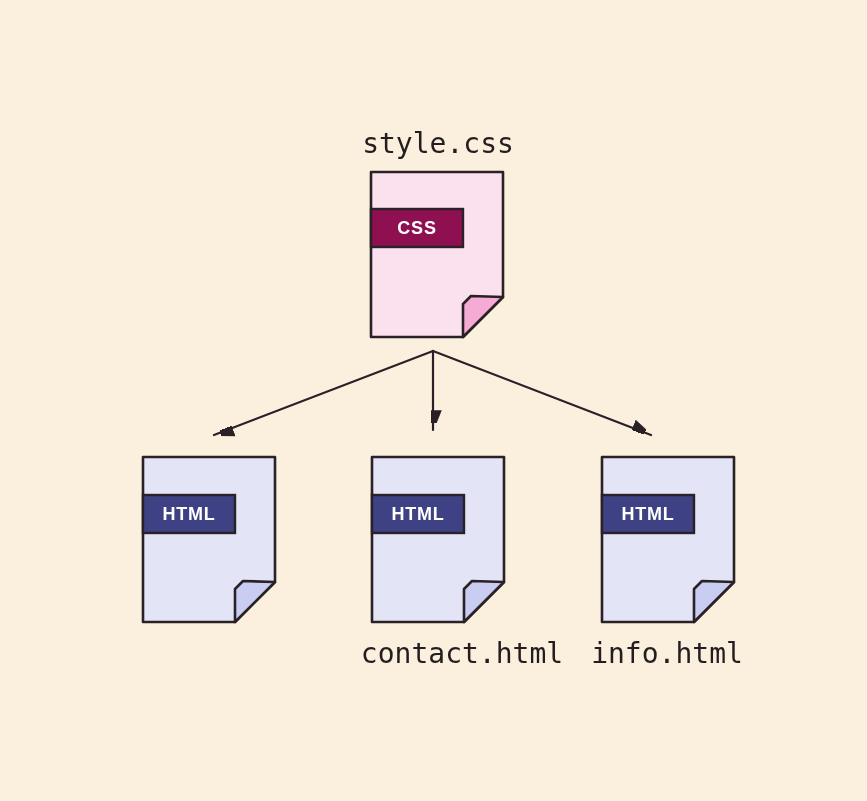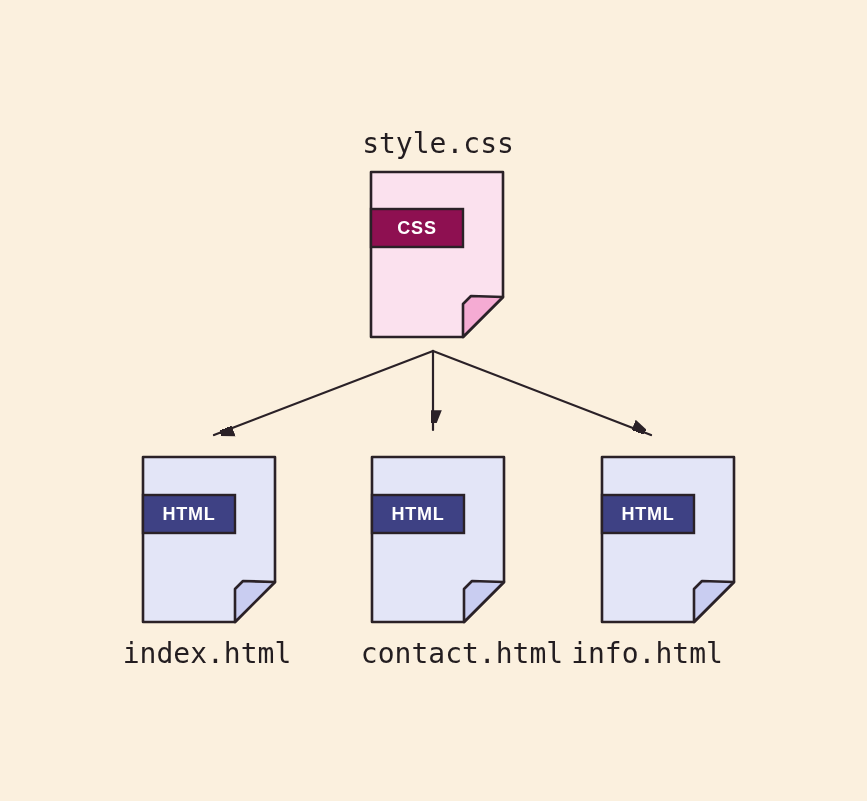--- a/index.html
+++ b/index.html
@@ -68,31 +68,30 @@
     <line class="arrow-line" x1="293" y1="11" x2="293" y2="90" marker-end="url(#ah)" stroke="#2A2127"></line>
     <line class="arrow-line" x1="293" y1="11" x2="511" y2="95" marker-end="url(#ah)" stroke="#2A2127"></line>
   </svg>
 
   <svg class="file-icon" style="left:141px; top:455px;" width="136" height="169" viewBox="0 0 136 169">
     <path class="shape" d="M2,2 H134 V127 L94,167 H2 Z" fill="#E3E5F7"></path>
     <path class="shape" d="M94,167 L94,134 L102,126 L134,127 Z" fill="#C9CDF1"></path>
     <rect class="badge-rect" x="2" y="40" width="92" height="38" fill="#3E4184"></rect>
     <text class="badge-text" x="48" y="65" fill="#FFFFFF">HTML</text>
   </svg>
-  <div class="code-label" style="left:207px; top:637px;">index.html</div>
 
   <svg class="file-icon" style="left:370px; top:455px;" width="136" height="169" viewBox="0 0 136 169">
     <path class="shape" d="M2,2 H134 V127 L94,167 H2 Z" fill="#E3E5F7"></path>
     <path class="shape" d="M94,167 L94,134 L102,126 L134,127 Z" fill="#C9CDF1"></path>
     <rect class="badge-rect" x="2" y="40" width="92" height="38" fill="#3E4184"></rect>
     <text class="badge-text" x="48" y="65" fill="#FFFFFF">HTML</text>
   </svg>
   <div class="code-label" style="left:462px; top:637px;">contact.html</div>
 
   <svg class="file-icon" style="left:600px; top:455px;" width="136" height="169" viewBox="0 0 136 169">
     <path class="shape" d="M2,2 H134 V127 L94,167 H2 Z" fill="#E3E5F7"></path>
     <path class="shape" d="M94,167 L94,134 L102,126 L134,127 Z" fill="#C9CDF1"></path>
     <rect class="badge-rect" x="2" y="40" width="92" height="38" fill="#3E4184"></rect>
     <text class="badge-text" x="48" y="65" fill="#FFFFFF">HTML</text>
   </svg>
-  <div class="code-label" style="left:647px; top:637px;">info.html</div>
+  <div class="code-label" style="left:667px; top:637px;">info.html</div>
 
 </div>
 
 </body></html>

